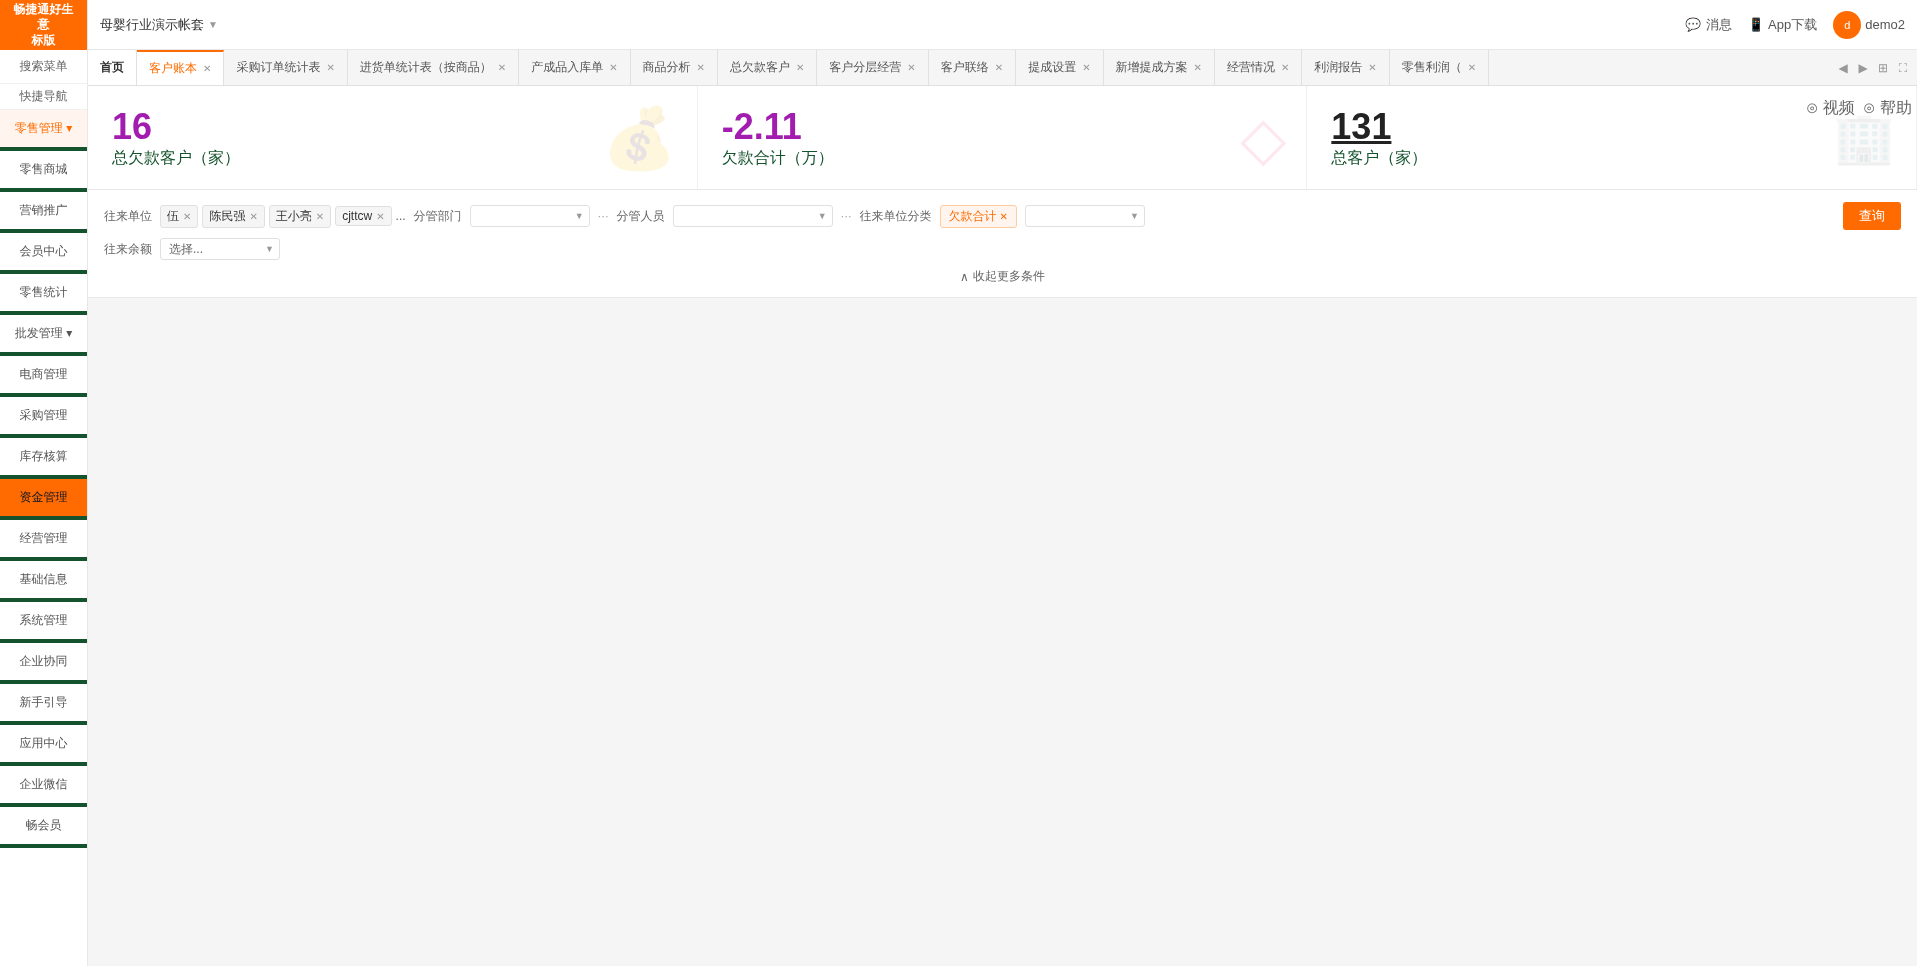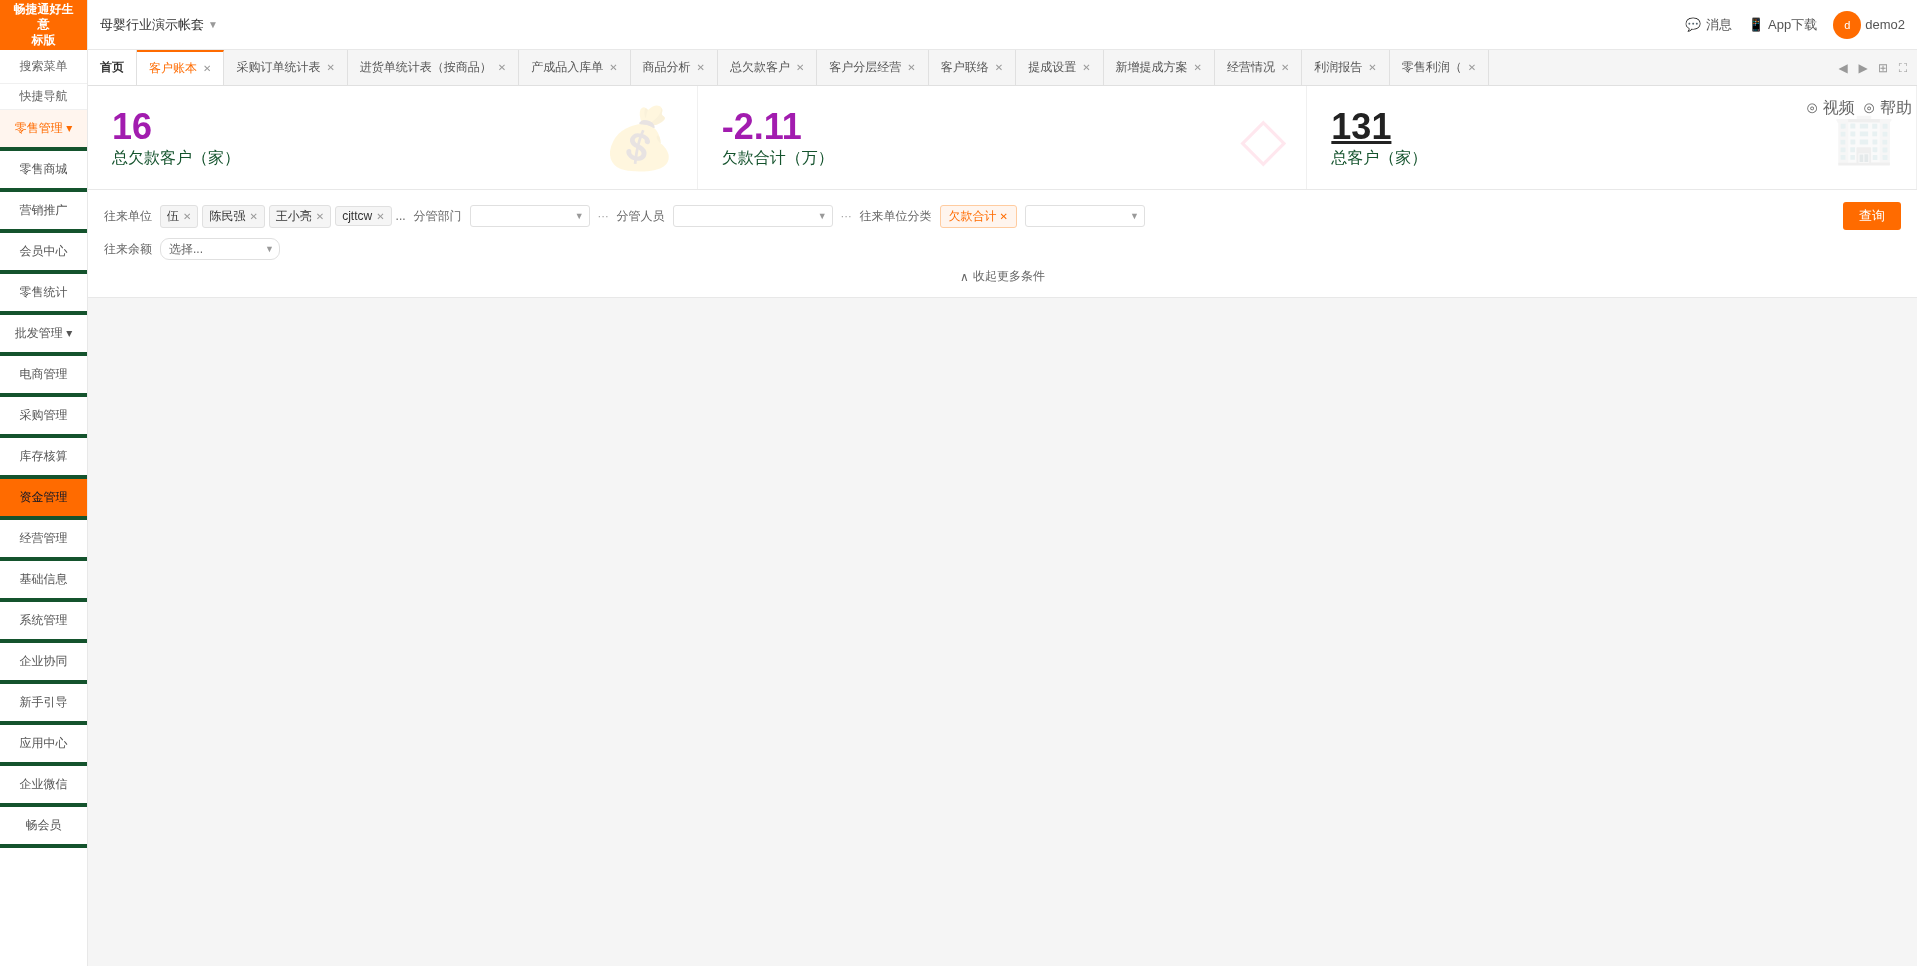--- a/index.html
+++ b/index.html
@@ -287,21 +287,21 @@
             <option value=""></option>
           </select>
         </div>
 
         <button style="background:#ff6b00;color:#fff;border:none;border-radius:3px;padding:5px 16px;font-size:13px;cursor:pointer;margin-left:auto;">查询</button>
       </div>
 
       <div class="filter-row">
         <span class="filter-label">往来余额</span>
         <div class="filter-select-wrapper">
-          <select class="filter-select" style="min-width:120px;border-radius:9px;">
+          <select class="filter-select" style="min-width:120px;">
             <option value="">选择...</option>
           </select>
         </div>
       </div>
 
       <div class="filter-collapse">
         <span>∧</span>
         <span>收起更多条件</span>
       </div>
     </div>

